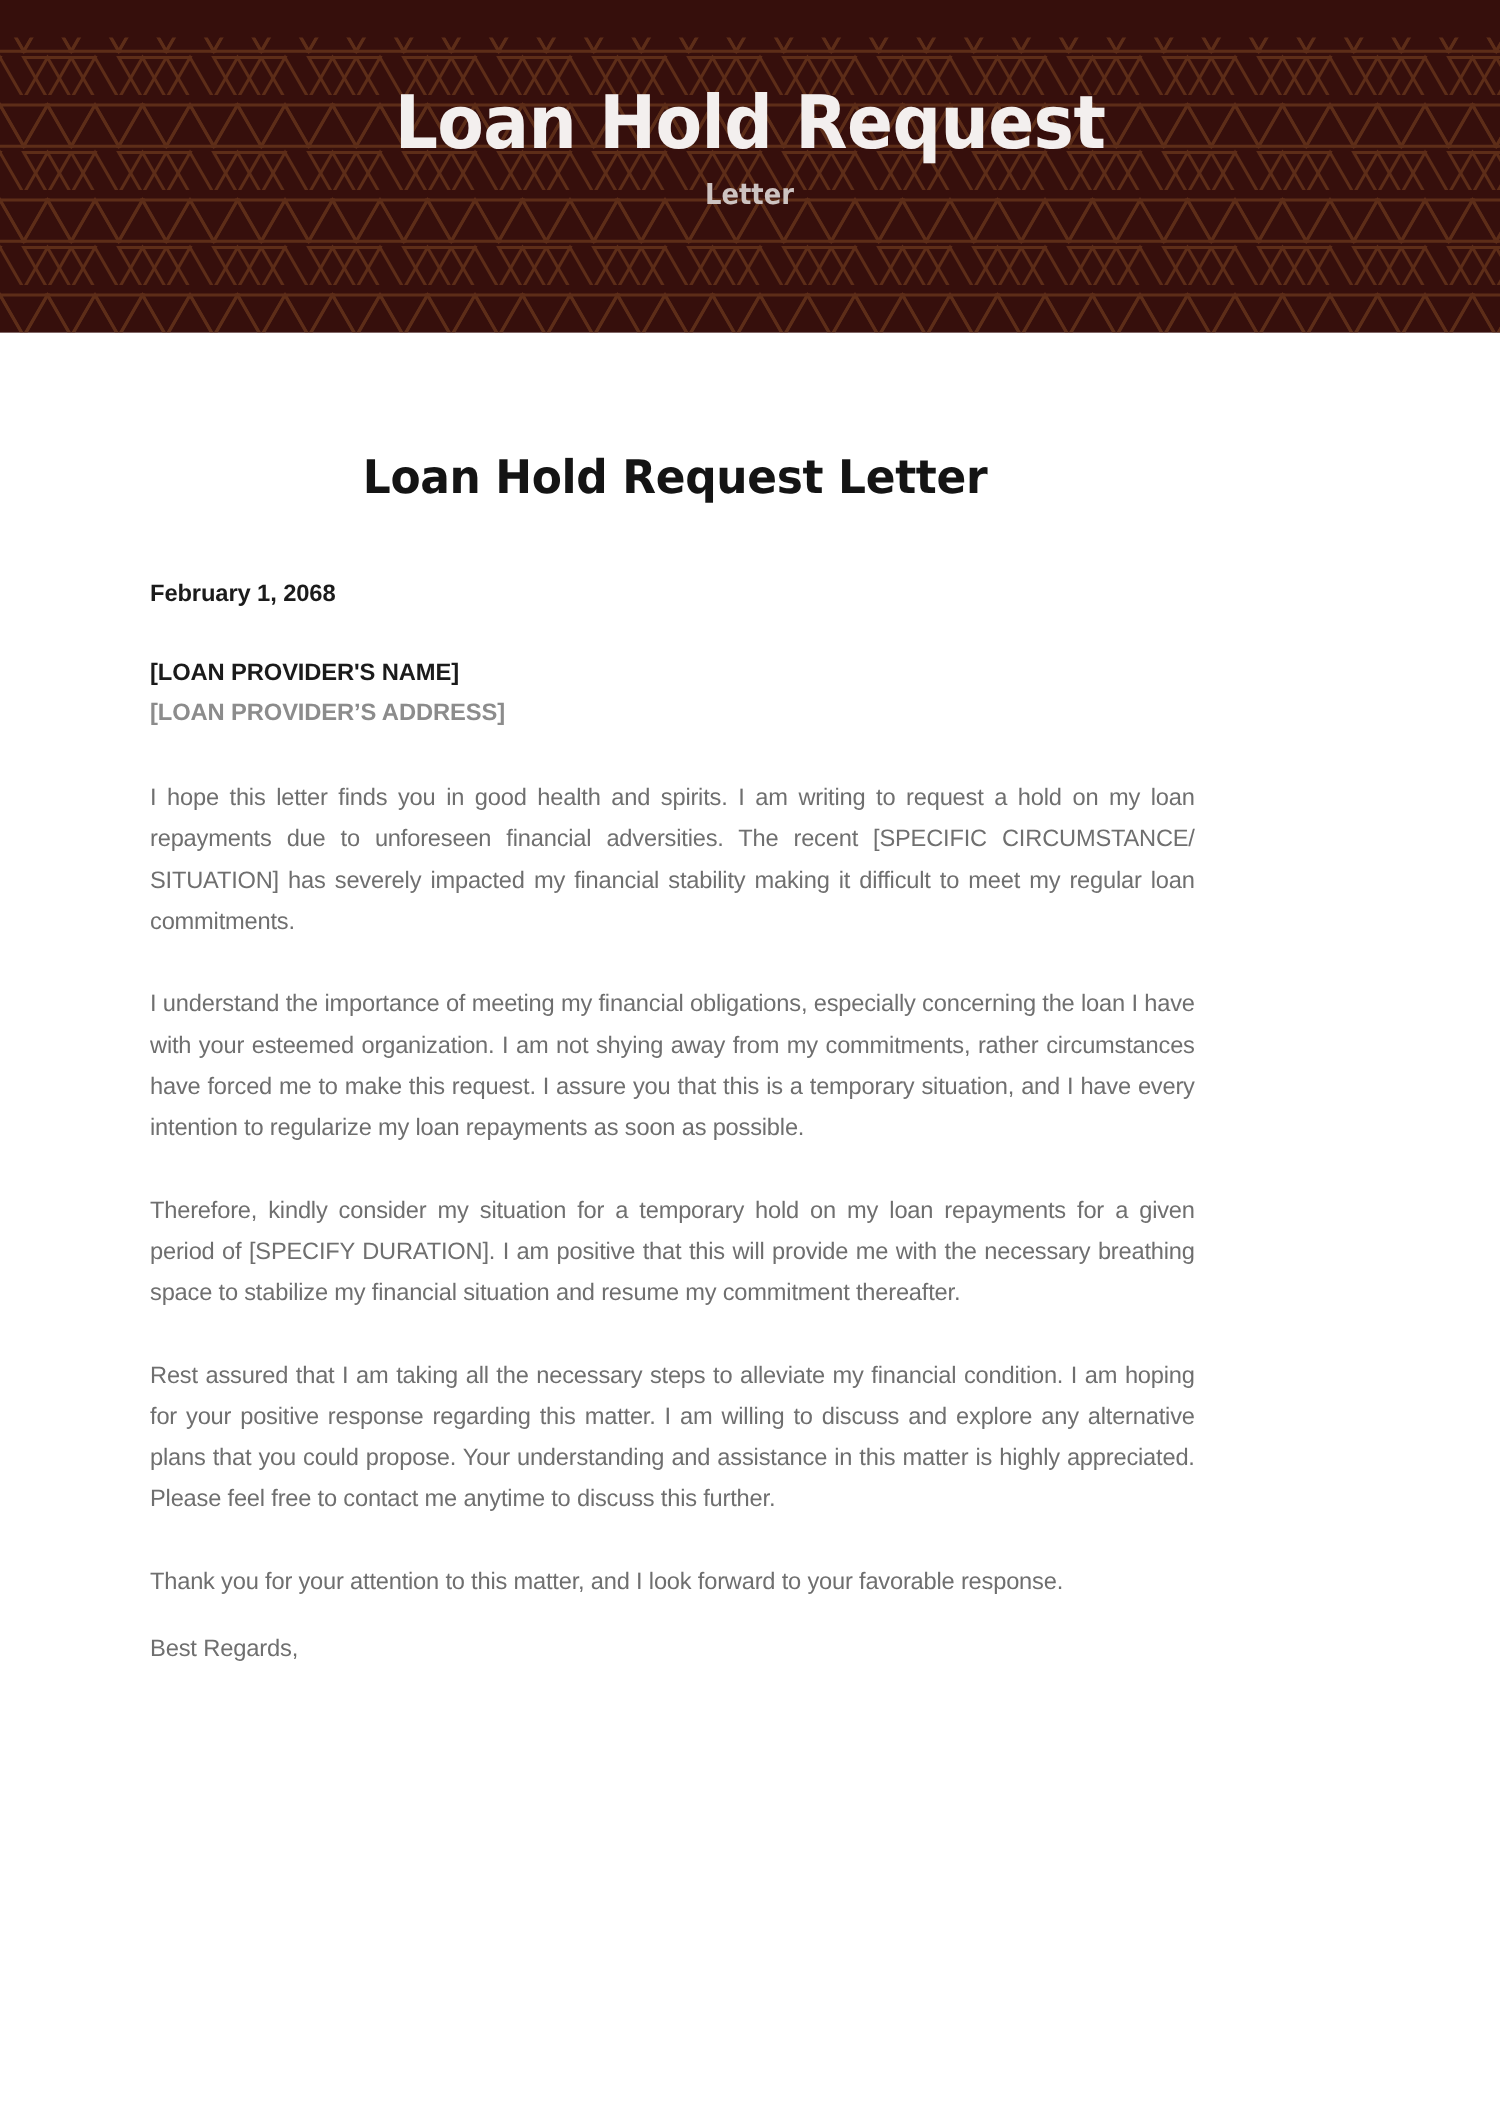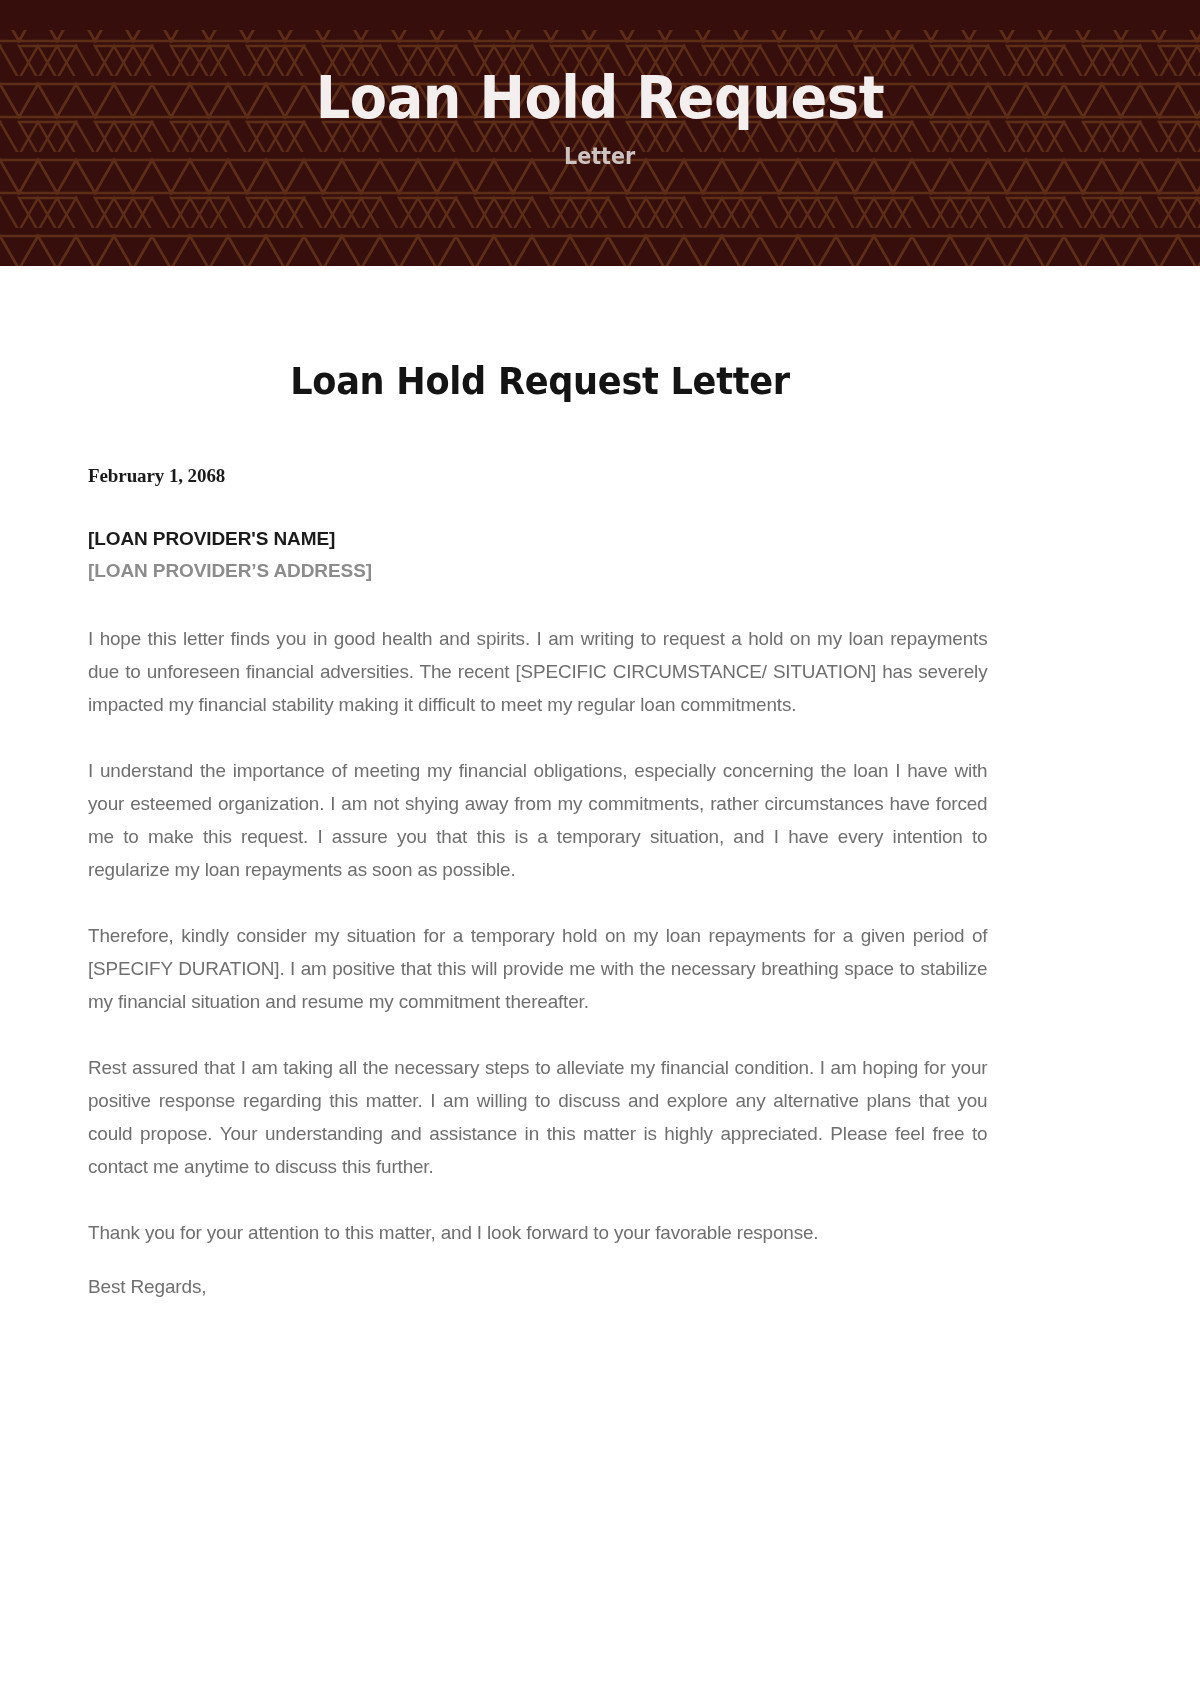--- a/index.html
+++ b/index.html
@@ -58,41 +58,40 @@
     color: #cdc3c1;
     margin: 14px 0 0 0;
     text-align: center;
     transform: scaleX(0.9);
   }
 
   
   .page {
     width: 1080px;
     box-sizing: border-box;
-    padding: 0 88px;
+    padding: 0 120px;
   }
   .doc-title {
     font-family: "DejaVu Sans", sans-serif;
     font-size: 37px;
     font-weight: 700;
     color: #141414;
     text-align: center;
     margin: 0;
     padding-top: 94px;
     letter-spacing: -0.3px;
     transform: scaleX(0.95);
   }
 
   .date-line {
     font-size: 19px;
     font-weight: 700;
     color: #1b1b1b;
     margin-top: 62px;
     letter-spacing: -0.1px;
-    font-family: Liberation Serif, serif;
   }
 
   .recipient {
     margin-top: 38px;
   }
   .recipient-name {
     font-size: 19px;
     font-weight: 700;
     color: #1b1b1b;
     letter-spacing: -0.1px;

